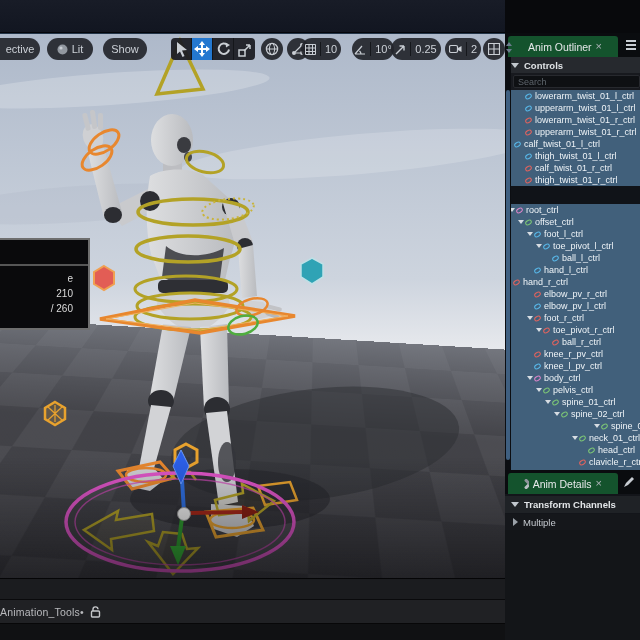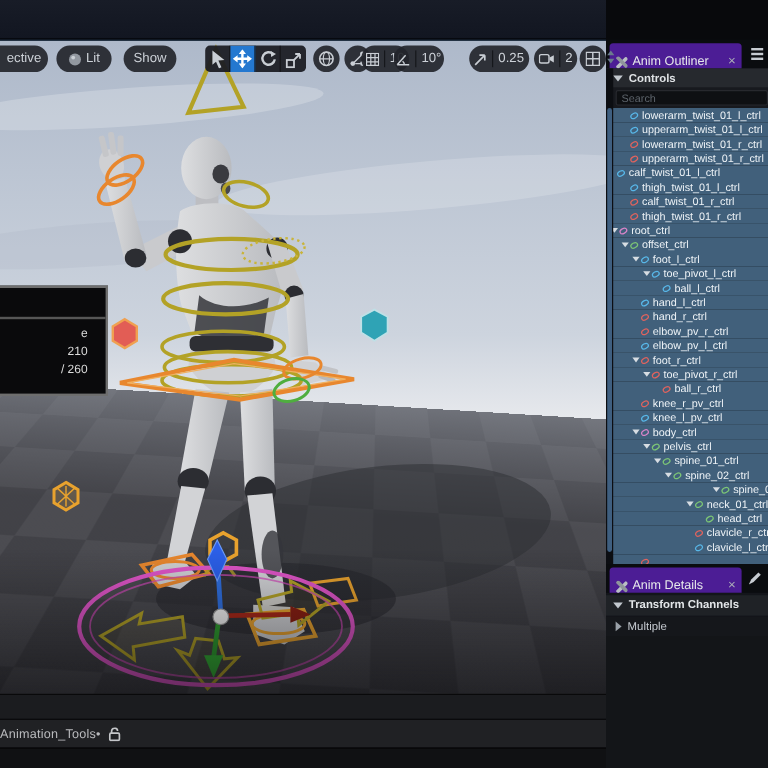--- a/index.html
+++ b/index.html
@@ -52,22 +52,22 @@
   
   .bbar1 { position:absolute; left:0; top:578px; width:505px; height:21px; background:#1b1c1f; border-top:1px solid #050506; }
   .bbar2 { position:absolute; left:0; top:599px; width:505px; height:24px; background:#202124; border-top:1px solid #0a0a0c;
            display:flex; align-items:center; justify-content:flex-start; gap:6px; padding-right:9px; }
   .bbar2 .asset { color:#b9babd; font-size:10.5px; letter-spacing:.2px; }
   .bbar3 { position:absolute; left:0; top:623px; width:505px; height:17px; background:#101113; border-top:1px solid #070708; }
 
   
   .rpanel { position:absolute; left:505px; top:33px; width:135px; height:607px; background:#13151a; overflow:hidden; }
   .tabbar { position:absolute; left:0; width:135px; height:24px; background:#0a0c0f; }
-  .tab { position:absolute; left:3px; top:3px; width:110px; height:21px; background:#4c1d95;
-         border-radius:3px 3px 0 0; display:flex; align-items:flex-end; gap:4px; padding:0 5px; }
+  .tab { position:absolute; left:3px; top:3px; width:110px; height:21px; background:#14532d;
+         border-radius:3px 3px 0 0; display:flex; align-items:center; gap:4px; padding:0 16px; }
   .tab .title { color:#e6e8ea; font-size:10.5px; white-space:nowrap; flex:1; }
   .tab .close { color:#aeb3b9; font-size:11px; line-height:11px; }
   .menu-lines { display:flex; flex-direction:column; gap:2px; }
   .menu-lines i { display:block; width:10px; height:2px; background:#c7ccd2; }
 
   .controls-hdr { position:absolute; left:0; top:24px; width:135px; height:16px; background:#26292e;
                   display:flex; align-items:center; gap:5px; padding-left:6px; }
   .controls-hdr .lbl { color:#dfe2e5; font-size:9.5px; font-weight:bold; }
   .tri-down { width:0; height:0; border-left:4px solid transparent; border-right:4px solid transparent;
               border-top:5px solid #c2c8ce; }
@@ -298,21 +298,21 @@
         </svg>
       </div>
 
       <div class="pill" style="left:301px;width:40px;border-radius:11px;">
         <svg width="11" height="11">
           <path d="M0.5,0.5 h10 v10 h-10 Z M0.5,4 h10 M0.5,7.5 h10 M4,0.5 v10 M7.5,0.5 v10" fill="none" stroke="#c9ced4" stroke-width="1"></path>
         </svg>
         <span class="sep"></span>
         <span>10</span>
       </div>
-      <div class="pill" style="left:328px;width:42px;">
+      <div class="pill" style="left:352px;width:42px;">
         <svg width="12" height="11">
           <path d="M1,10 H11 M1,10 L8,2 M5.5,7 A4,4 0 0 1 7,10" fill="none" stroke="#c9ced4" stroke-width="1.2"></path>
         </svg>
         <span class="sep"></span>
         <span>10°</span>
       </div>
       <div class="pill" style="left:391px;width:50px;">
         <svg width="11" height="11">
           <path d="M1,10 L9,2 M9,2 h-4.5 M9,2 v4.5" fill="none" stroke="#c9ced4" stroke-width="1.4"></path>
         </svg>
@@ -419,21 +419,21 @@
         <div class="tree-row" style="padding-left: 12px;">
           <span class="arrow"></span>
           <span class="ctrl-icon" style="border-color: rgb(224, 99, 94);"></span>
           <span class="lbl">calf_twist_01_r_ctrl</span>
         </div>
         <div class="tree-row" style="padding-left: 12px;">
           <span class="arrow"></span>
           <span class="ctrl-icon" style="border-color: rgb(224, 99, 94);"></span>
           <span class="lbl">thigh_twist_01_r_ctrl</span>
         </div>
-        <div class="tree-row" style="padding-left: 3px;">
+        <div class="tree-row" style="padding-left: 3px; margin-top: 18px;">
           <span class="arrow">
             <i></i>
           </span>
           <span class="ctrl-icon" style="border-color: rgb(216, 132, 200);"></span>
           <span class="lbl">root_ctrl</span>
         </div>
         <div class="tree-row" style="padding-left: 12px;">
           <span class="arrow">
             <i></i>
           </span>
@@ -457,21 +457,21 @@
         <div class="tree-row" style="padding-left: 39px;">
           <span class="arrow"></span>
           <span class="ctrl-icon" style="border-color: rgb(88, 183, 232);"></span>
           <span class="lbl">ball_l_ctrl</span>
         </div>
         <div class="tree-row" style="padding-left: 21px;">
           <span class="arrow"></span>
           <span class="ctrl-icon" style="border-color: rgb(88, 183, 232);"></span>
           <span class="lbl">hand_l_ctrl</span>
         </div>
-        <div class="tree-row" style="padding-left: 21px;">
+        <div class="tree-row" style="">
           <span class="arrow"></span>
           <span class="ctrl-icon" style="border-color: rgb(224, 99, 94);"></span>
           <span class="lbl">hand_r_ctrl</span>
         </div>
         <div class="tree-row" style="padding-left: 21px;">
           <span class="arrow"></span>
           <span class="ctrl-icon" style="border-color: rgb(224, 99, 94);"></span>
           <span class="lbl">elbow_pv_r_ctrl</span>
         </div>
         <div class="tree-row" style="padding-left: 21px;">

